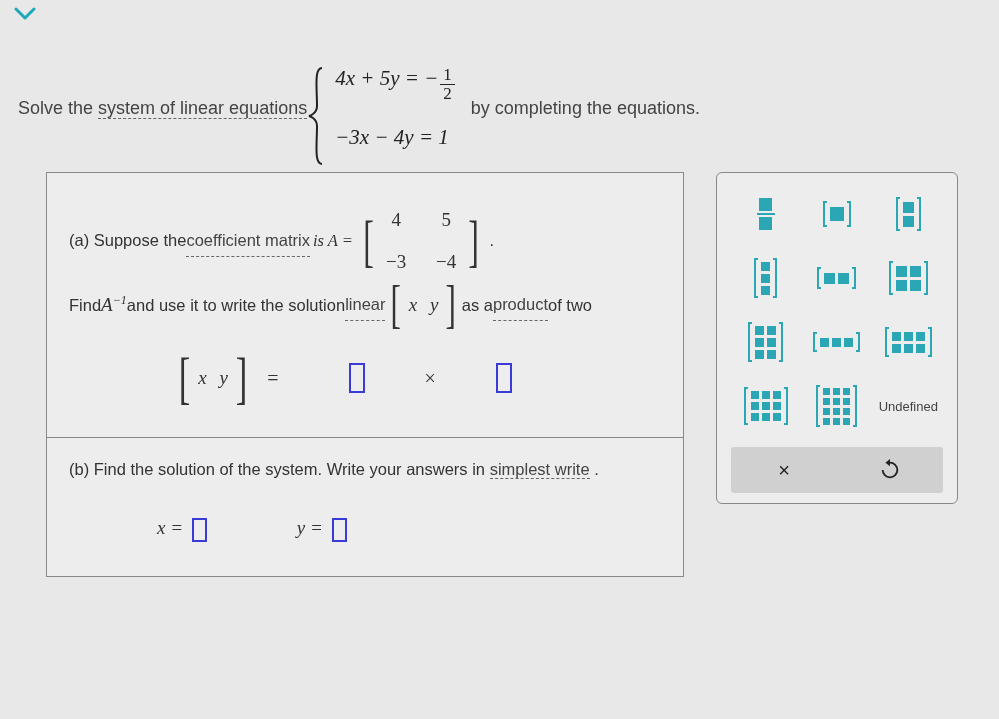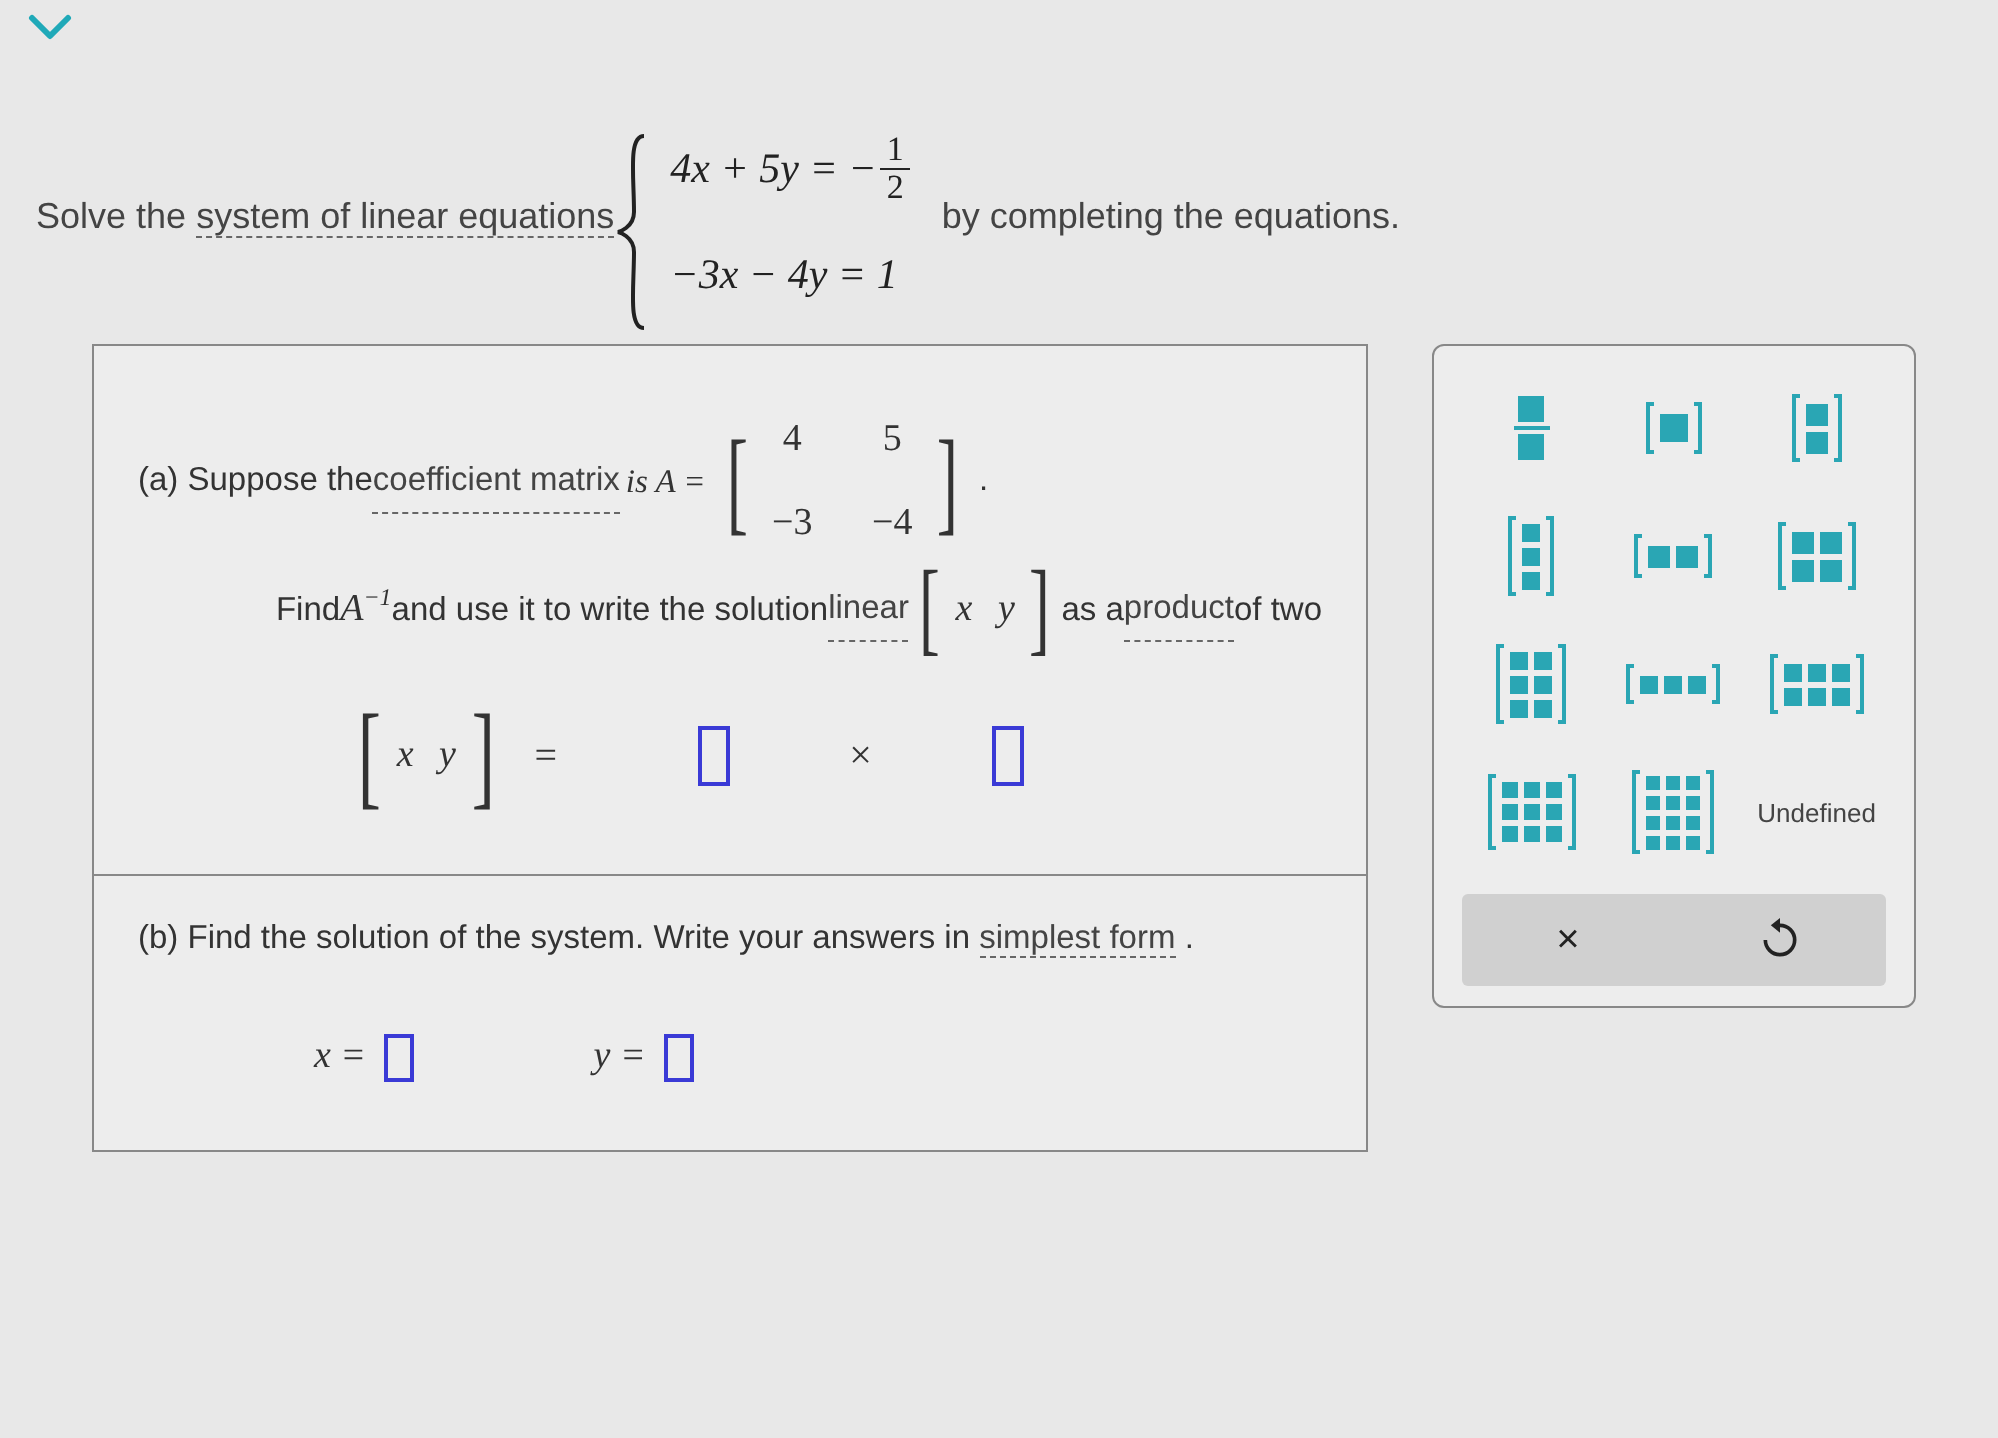--- a/index.html
+++ b/index.html
@@ -52,21 +52,21 @@
   .eqs {
     margin-left: 18px;
     display: flex;
     flex-direction: column;
     gap: 22px;
     font-family: 'Times New Roman', serif;
     font-size: 21px;
     color: #222;
     font-style: italic;
   }
-  .eq-row { display:flex; align-items:center; }
+  .eq-row { display:flex; }
   .frac {
     display: inline-flex;
     flex-direction: column;
     align-items: center;
     font-style: normal;
     font-size: 17px;
     line-height: 1.05;
     margin-left: 2px;
     vertical-align: middle;
   }
@@ -288,21 +288,21 @@
           <span class="mrow">
             <span class="mcell">−3</span>
             <span class="mcell">−4</span>
           </span>
         </span>
         <span class="mbracket">]</span>
       </span>
       <span>.</span>
     </div>
 
-    <div class="mathline" style="margin-top:4px;justify-content:flex-end;">
+    <div class="mathline" style="margin-top:4px;">
       <span>Find </span>
       <span class="A-inv">
         <span>A</span><span class="sup">−1</span>
       </span>
       <span> and use it to write the solution </span>
       <span class="linked">linear</span>
       <span class="matrix" style="margin:0 2px;">
         <span class="mbracket-small">[</span>
         <span class="mbody">
           <span class="mcell-v">x</span>
@@ -329,21 +329,21 @@
       </span>
       <span class="input-slot"></span>
       <span class="times-sym">×</span>
       <span class="input-slot"></span>
     </div>
   </div>
 
   <div class="section-b">
     <div>
       <span>(b) Find the solution of the system. Write your answers in </span>
-      <span class="linked">simplest form</span>
+      <span class="linked">simplest write</span>
       <span>.</span>
     </div>
     <div class="answers-row">
       <span>
         <span>x =</span>
         <span class="small-slot"></span>
       </span>
       <span>
         <span>y =</span>
         <span class="small-slot"></span>

